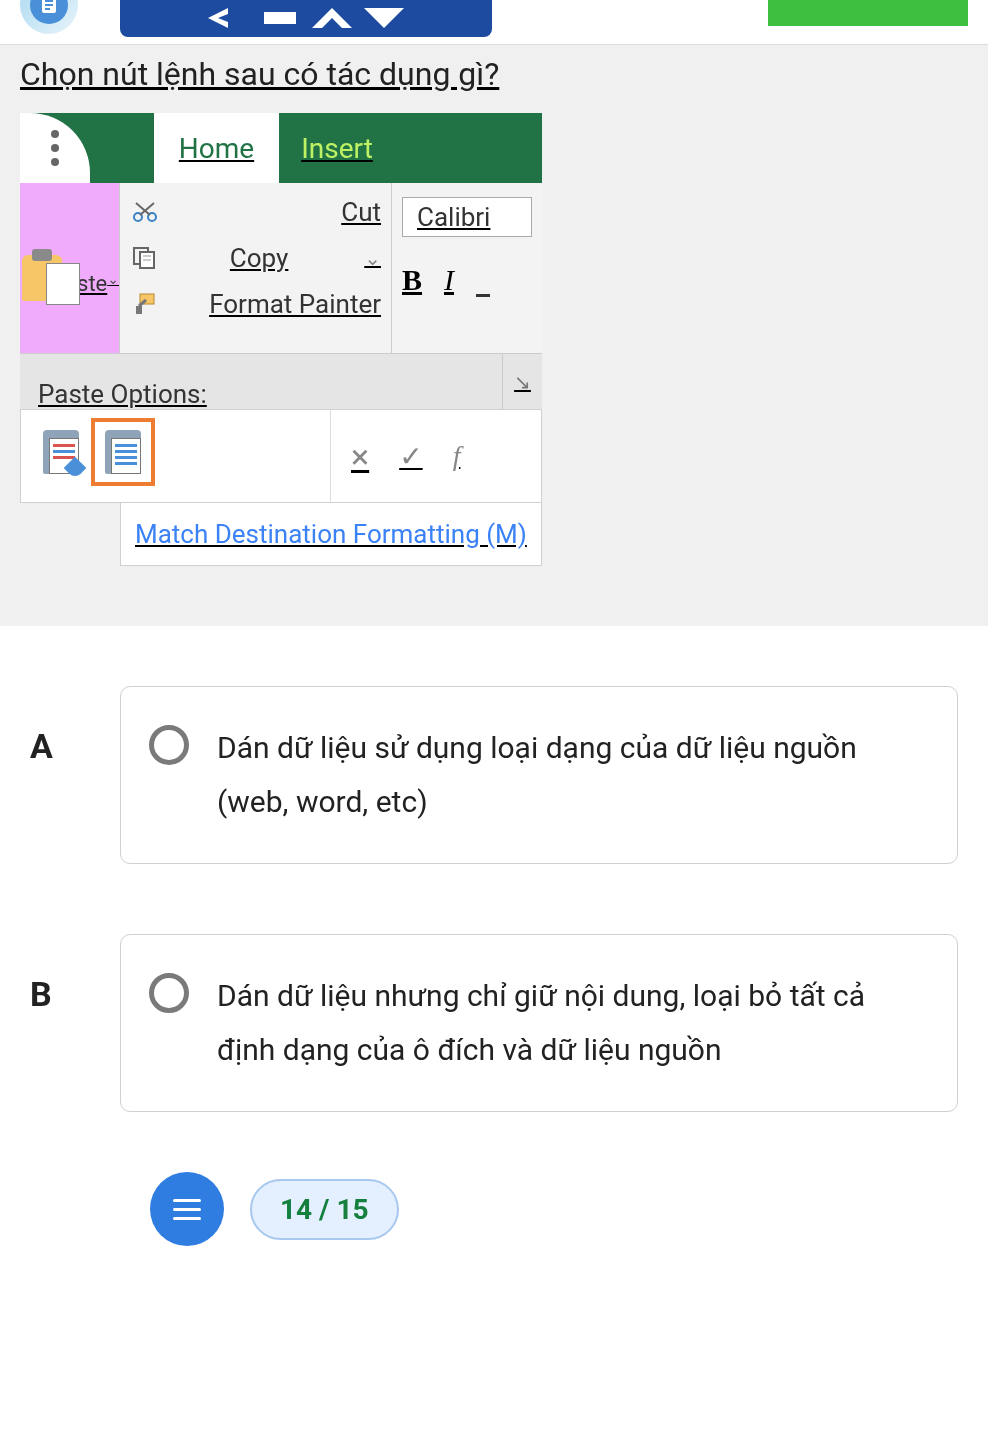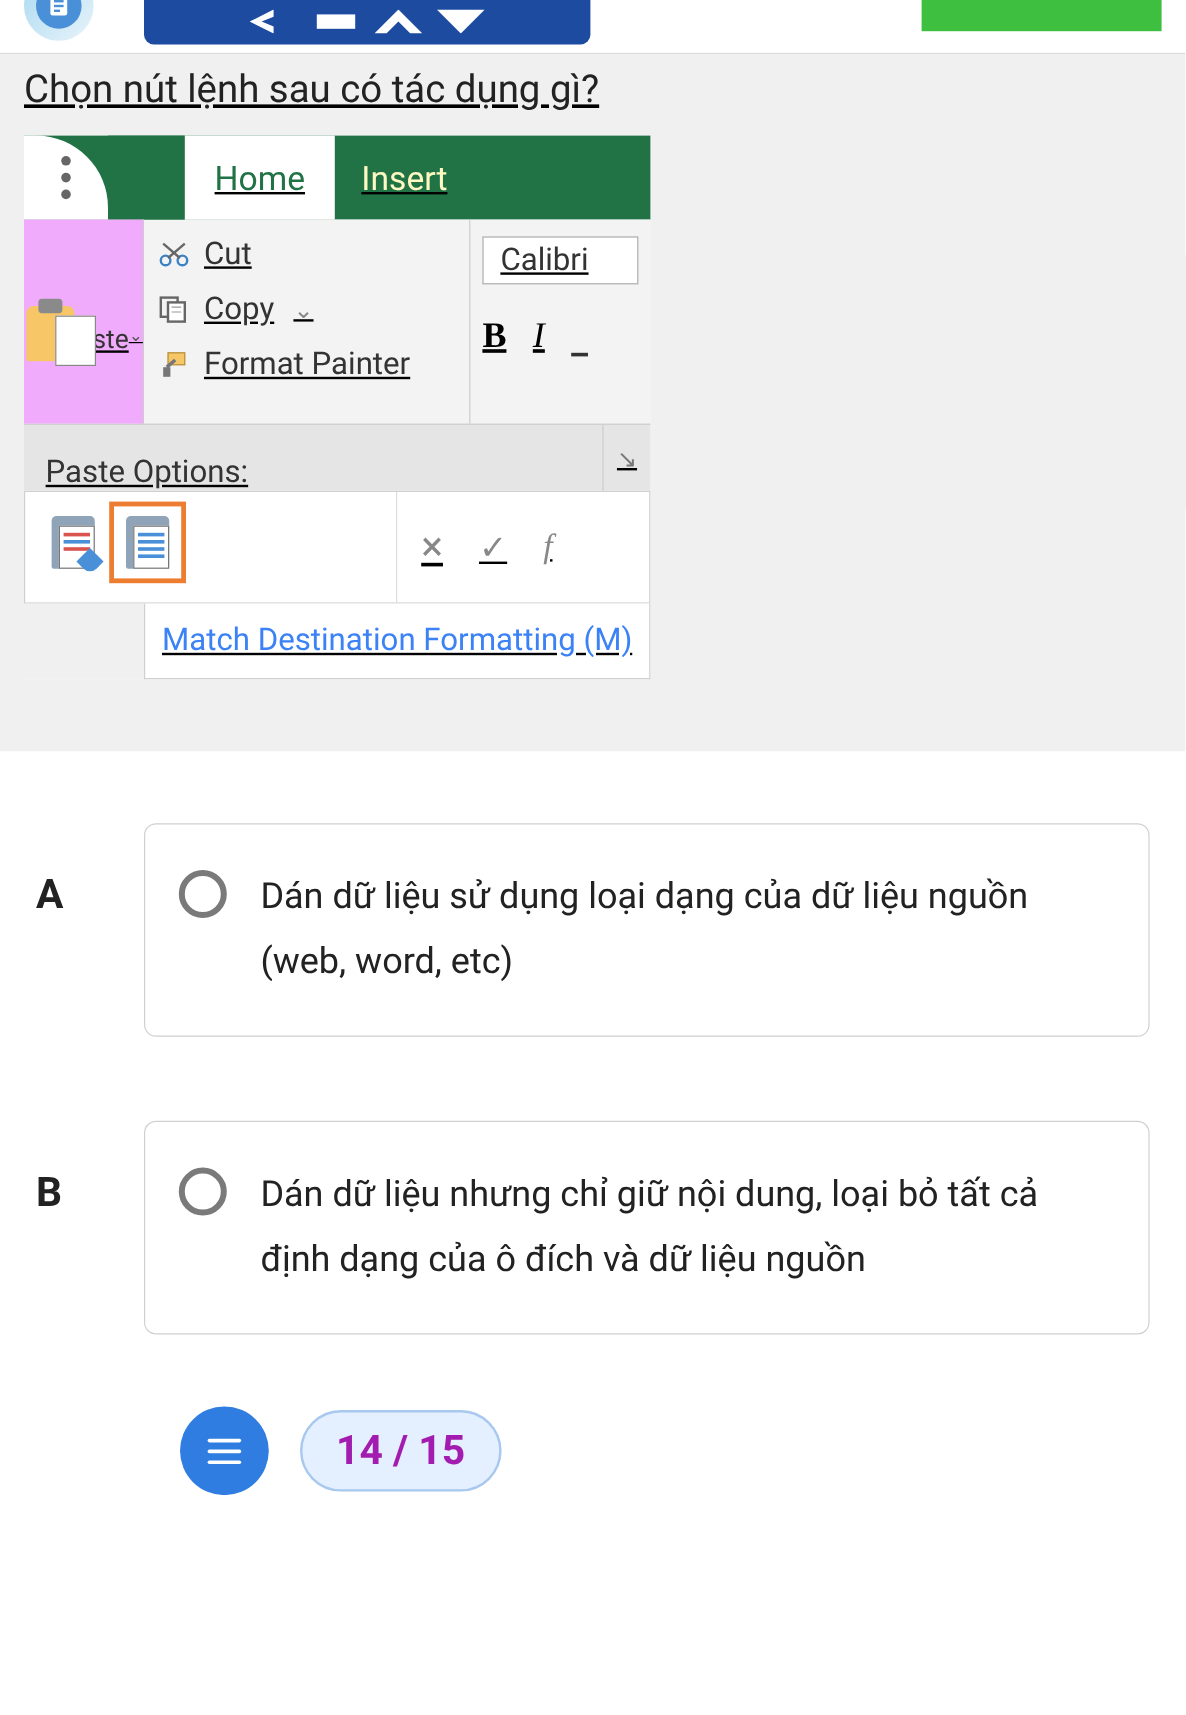--- a/index.html
+++ b/index.html
@@ -15,34 +15,34 @@
     
     .question-area { background: #f0f0f0; padding: 10px 20px 60px 20px; text-decoration: underline; }
     .question-text { font-size: 32px; color: #222; margin-bottom: 20px; }
     
     .excel-shot { width: 522px; background: #fff; position: relative; }
     .excel-tabs { display:flex; height: 70px; background:#217346; }
     .dots-cell { width: 70px; background:#fff; border-radius: 0 60px 0 0; display:flex; align-items:center; justify-content:center; flex-direction:column; gap:6px; }
     .dots-cell .d { width:8px; height:8px; border-radius:50%; background:#666; }
     .gap1 { width: 64px; background:#217346; }
     .tab-home { width: 125px; background:#fff; display:flex; align-items:center; justify-content:center; font-size:28px; color:#217346; }
-    .tab-insert { width:116px; display:flex; align-items:center; justify-content:center; font-size:28px; color:#fef9c3; }
+    .tab-insert { width:116px; display:flex; align-items:center; justify-content:center; font-size:28px; color:#bef264; }
     .tab-pagela { flex:1; display:flex; align-items:center; justify-content:flex-start; font-size:28px; color:#fff; padding-left:10px; }
     
     .ribbon-row { display:flex; background:#f3f3f3; height: 170px; }
     .paste-block { width:100px; background:#f0abfc; display:flex; flex-direction:row; align-items:center; padding-top:18px; border-right:1px solid #ccc; }
     .paste-icon-wrap { position:relative; width:60px; height:56px; }
     .clipboard-bg { position:absolute; top:6px; left:2px; width:40px; height:46px; background:#f6c667; border-radius:6px 6px 2px 2px; }
     .clipboard-clip { position:absolute; top:0; left:12px; width:20px; height:12px; background:#8a8a8a; border-radius:3px; }
     .page-over { position:absolute; top:14px; left:26px; width:34px; height:42px; background:#fff; border:1px solid #888; }
     .paste-lbl { font-size:22px; color:#333; margin-top:12px; }
     .paste-caret { font-size:14px; color:#555; margin-top:4px; }
     
     .clip-cmds { width:280px; padding:14px 10px 10px 10px; display:flex; flex-direction:column; gap:16px; border-right:1px solid #ccc; }
-    .cmd-row { display:flex; align-items:center; gap:10px; font-size:26px; color:#333; }
+    .cmd-row { display:flex; align-items:center; gap:10px; font-size:26px; color:#333;justify-content:space-between; }
     .cmd-row .ic { width:30px; height:26px; display:flex; align-items:center; justify-content:center; }
     
     .font-block { flex:1; padding:14px 10px; }
     .font-box { border:1px solid #aaa; padding:4px 14px; font-size:26px; color:#333; background:#fff; width:130px; }
     .biu { display:flex; gap:22px; margin-top:26px; font-size:30px; font-family: "Times New Roman", serif; }
     .biu .b { font-weight:bold; }
     .biu .i { font-style:italic; }
     .biu .u { border-bottom:3px solid #333; padding-bottom:2px; width:14px; }
     
     .paste-opts-bar { display:flex; background:#e5e5e5; border-top:1px solid #ccc; height:56px; align-items:flex-end; }
@@ -70,21 +70,21 @@
     .answers { padding: 60px 30px 40px 30px; display:flex; flex-direction:column; gap:70px; }
     .answer { display:flex; gap:40px; align-items:flex-start; }
     .letter { font-size:34px; font-weight:700; color:#222; width:50px; padding-top:40px; }
     .ans-card { flex:1; border:1px solid #d0d0d0; border-radius:10px; padding:34px 28px; display:flex; gap:28px; align-items:flex-start; }
     .radio { width:40px; height:40px; border:5px solid #7a7a7a; border-radius:50%; flex-shrink:0; margin-top:4px; }
     .ans-text { font-size:30px; color:#222; line-height:1.8; }
     
     .bottom-bar { position:relative; display:flex; align-items:center; gap:26px; padding:20px 30px 0 150px; }
     .menu-btn { width:74px; height:74px; border-radius:50%; background:#2f7de1; display:flex; align-items:center; justify-content:center; flex-direction:column; gap:6px; }
     .menu-btn .line { width:28px; height:3px; background:#fff; border-radius:2px; }
-    .counter-pill { padding:12px 28px; border:2px solid #a8c8ef; background:#e4efff; border-radius:40px; font-size:34px; font-weight:700; color:#a21caf; }
+    .counter-pill { padding:12px 28px; border:2px solid #a8c8ef; background:#e4efff; border-radius:40px; font-size:28px; font-weight:700; color:#15803d; }
     .next-pill { padding:18px 38px; background:#2f7de1; border-radius:40px; font-size:30px; color:#fff; }
     
     svg { display:block; }
   </style>
 </head>
 <body>
 
 <div class="top-bar">
   <div class="avatar">
     <div class="avatar-inner">

